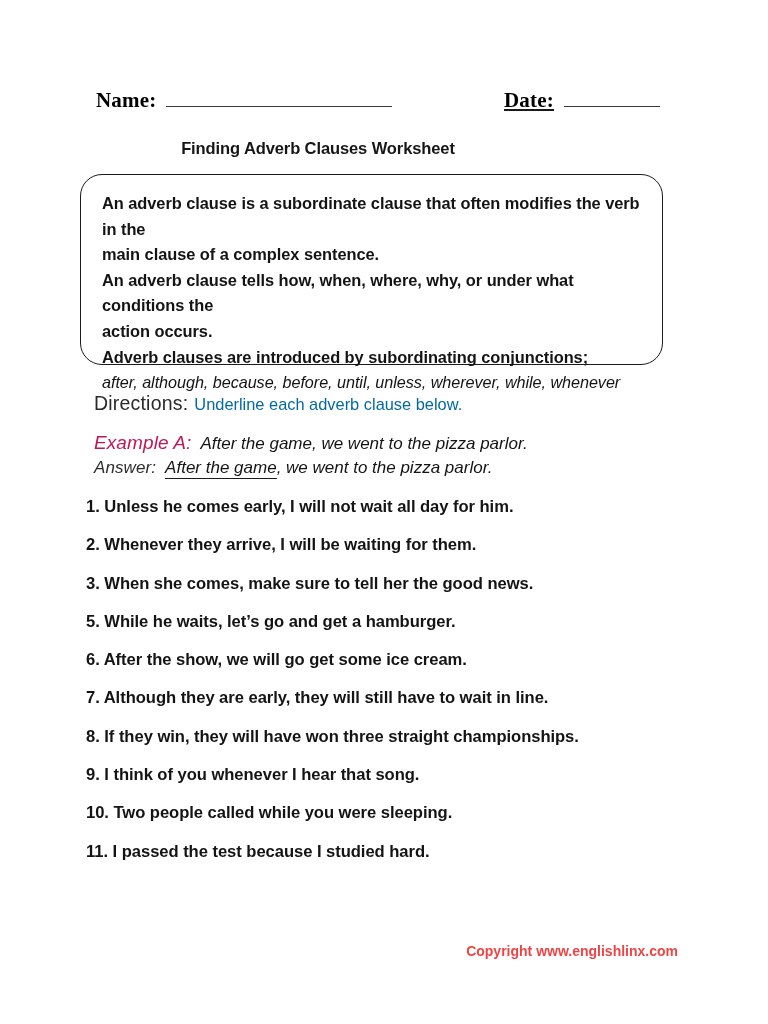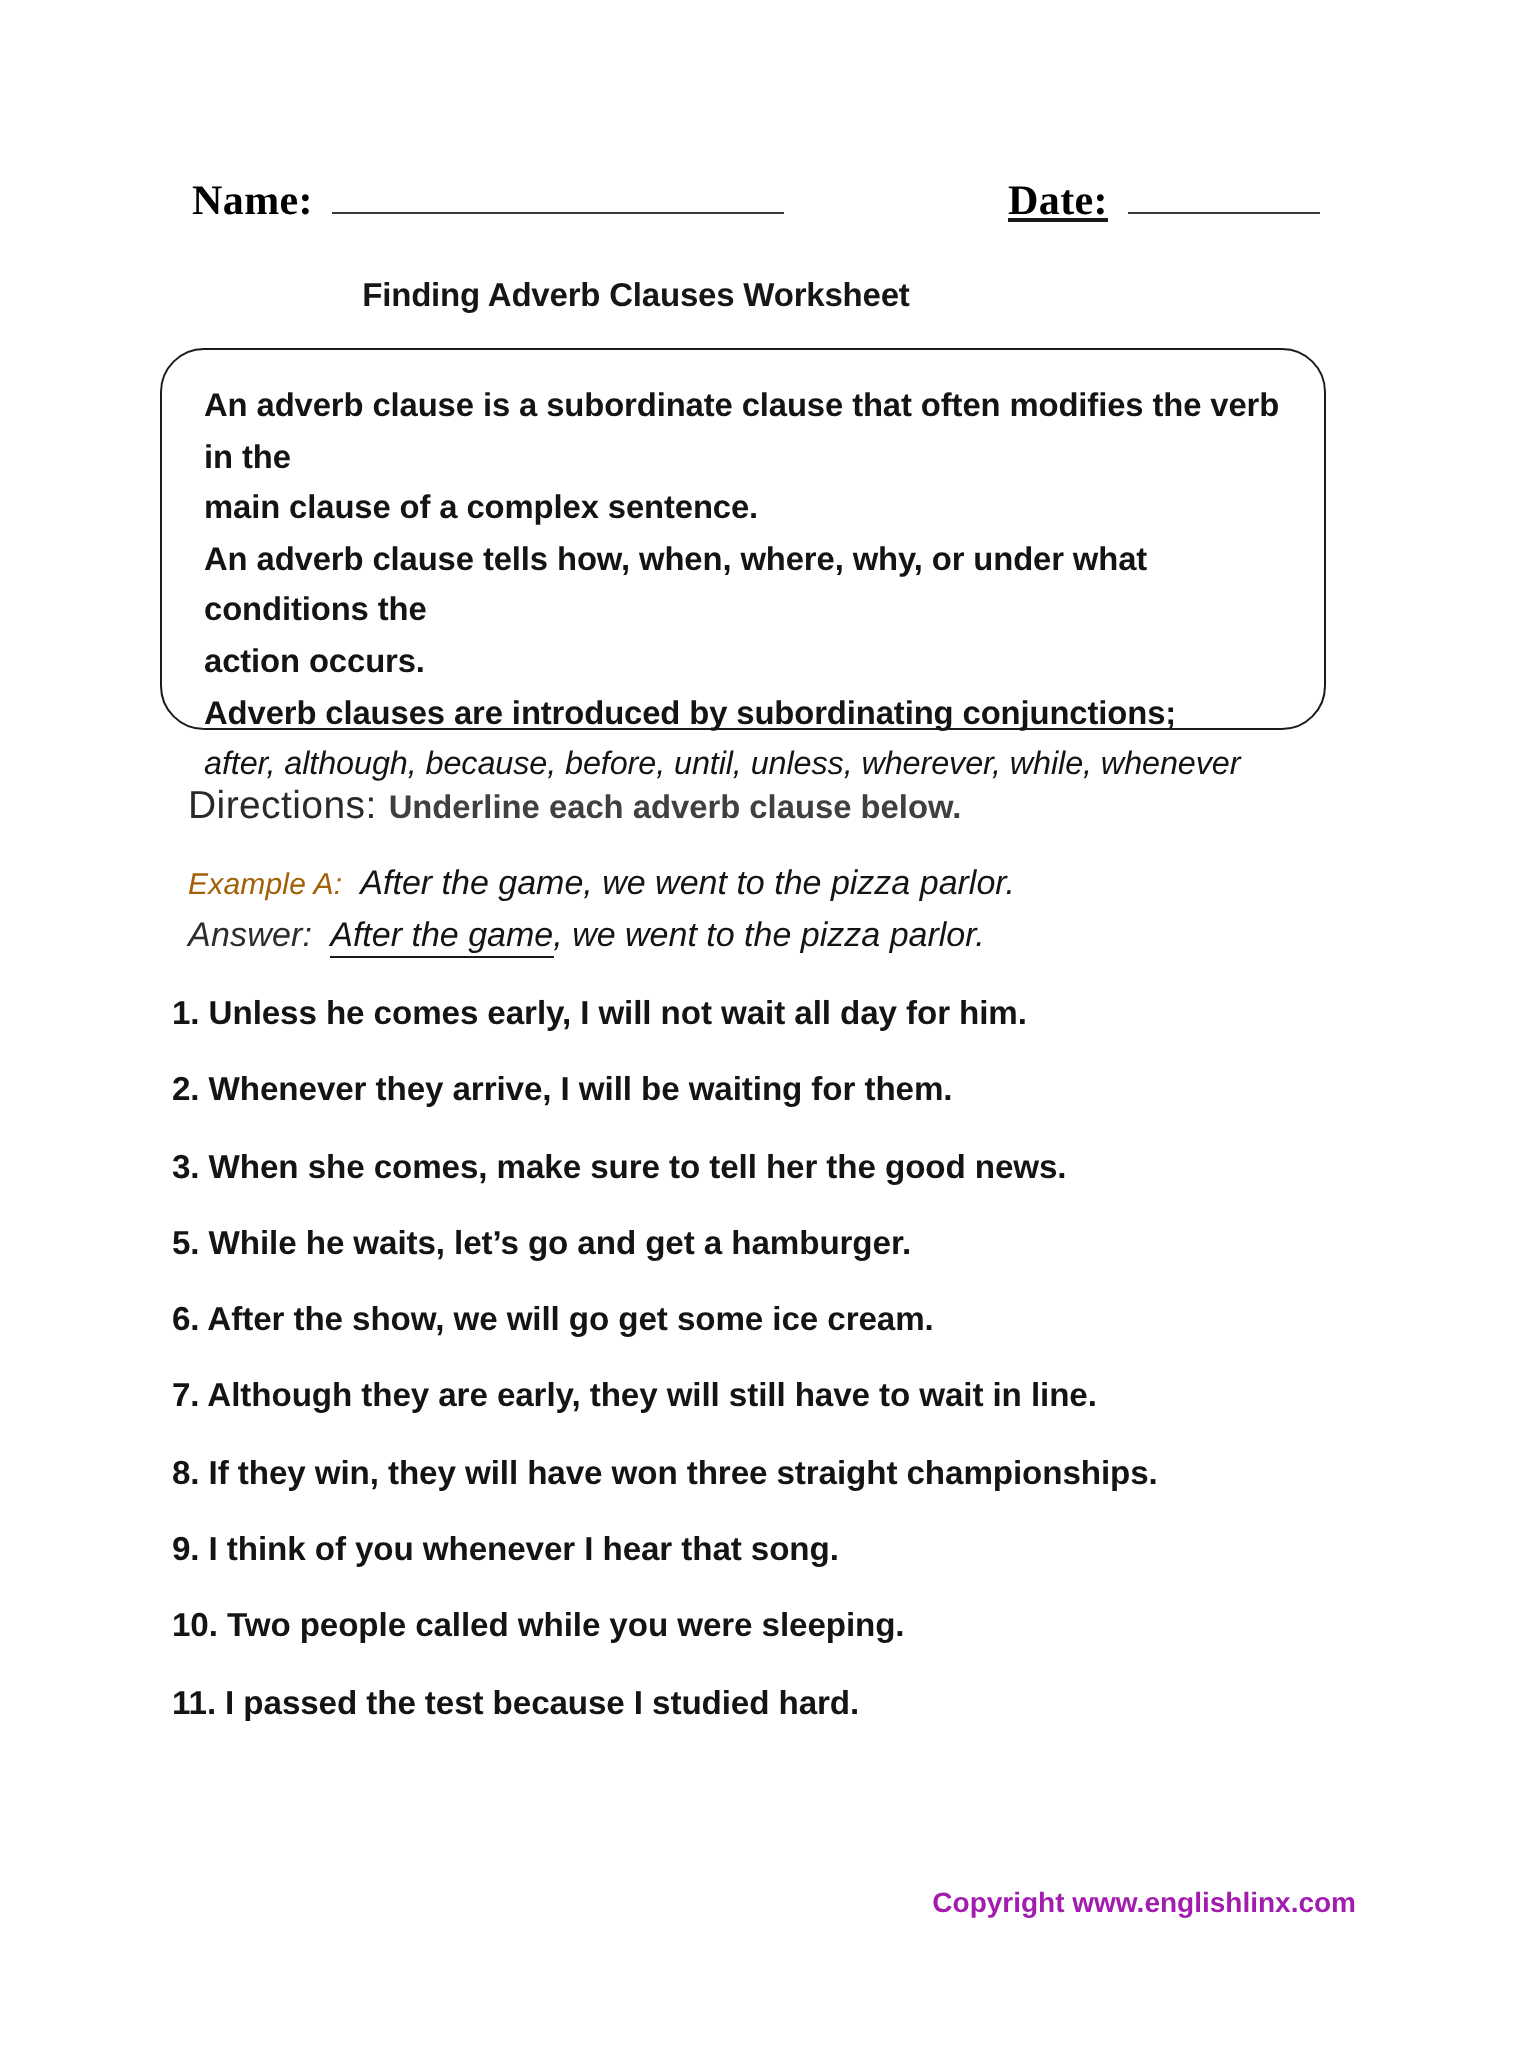--- a/index.html
+++ b/index.html
@@ -108,23 +108,23 @@
   }
   .directions-label {
     font-family: "Liberation Sans Narrow", "Liberation Sans", sans-serif;
     font-weight: normal;
     font-size: 19.5px;
     color: #2a2a2a;
     letter-spacing: 0.2px;
   }
   .directions-text {
     font-family: "Liberation Sans Narrow", "Liberation Sans", sans-serif;
-    font-weight: bold;
+    font-weight: normal;
     font-size: 16.4px;
-    color: #404040;
+    color: #0369a1;
     margin-left: 6px;
   }
 
   
   .example-row {
     position: absolute;
     top: 432px;
     left: 94px;
     display: flex;
     align-items: baseline;
@@ -134,22 +134,22 @@
     position: absolute;
     top: 458px;
     left: 94px;
     display: flex;
     align-items: flex-end;
     white-space: nowrap;
   }
   .example-label {
     font-family: "Liberation Sans Narrow", "Liberation Sans", sans-serif;
     font-style: italic;
-    font-size: 15px;
-    color: #a16207;
+    font-size: 19px;
+    color: #be185d;
     letter-spacing: 0.1px;
   }
   .answer-label {
     font-family: "Liberation Sans Narrow", "Liberation Sans", sans-serif;
     font-style: italic;
     font-size: 17px;
     color: #2d2d2d;
     letter-spacing: 0.1px;
   }
   .example-sentence {
@@ -192,21 +192,21 @@
   
   .copyright {
     position: absolute;
     top: 943px;
     left: 0;
     width: 678px;
     text-align: right;
     font-family: "Liberation Sans Narrow", "Liberation Sans", sans-serif;
     font-weight: bold;
     font-size: 14px;
-    color: #a21caf;
+    color: #ef4444;
   }
 </style>
 </head>
 <body>
 
 <div class="page">
 
   <div class="name-date-row">
     <div class="field field-name">
       <span class="field-label">Name:</span>

